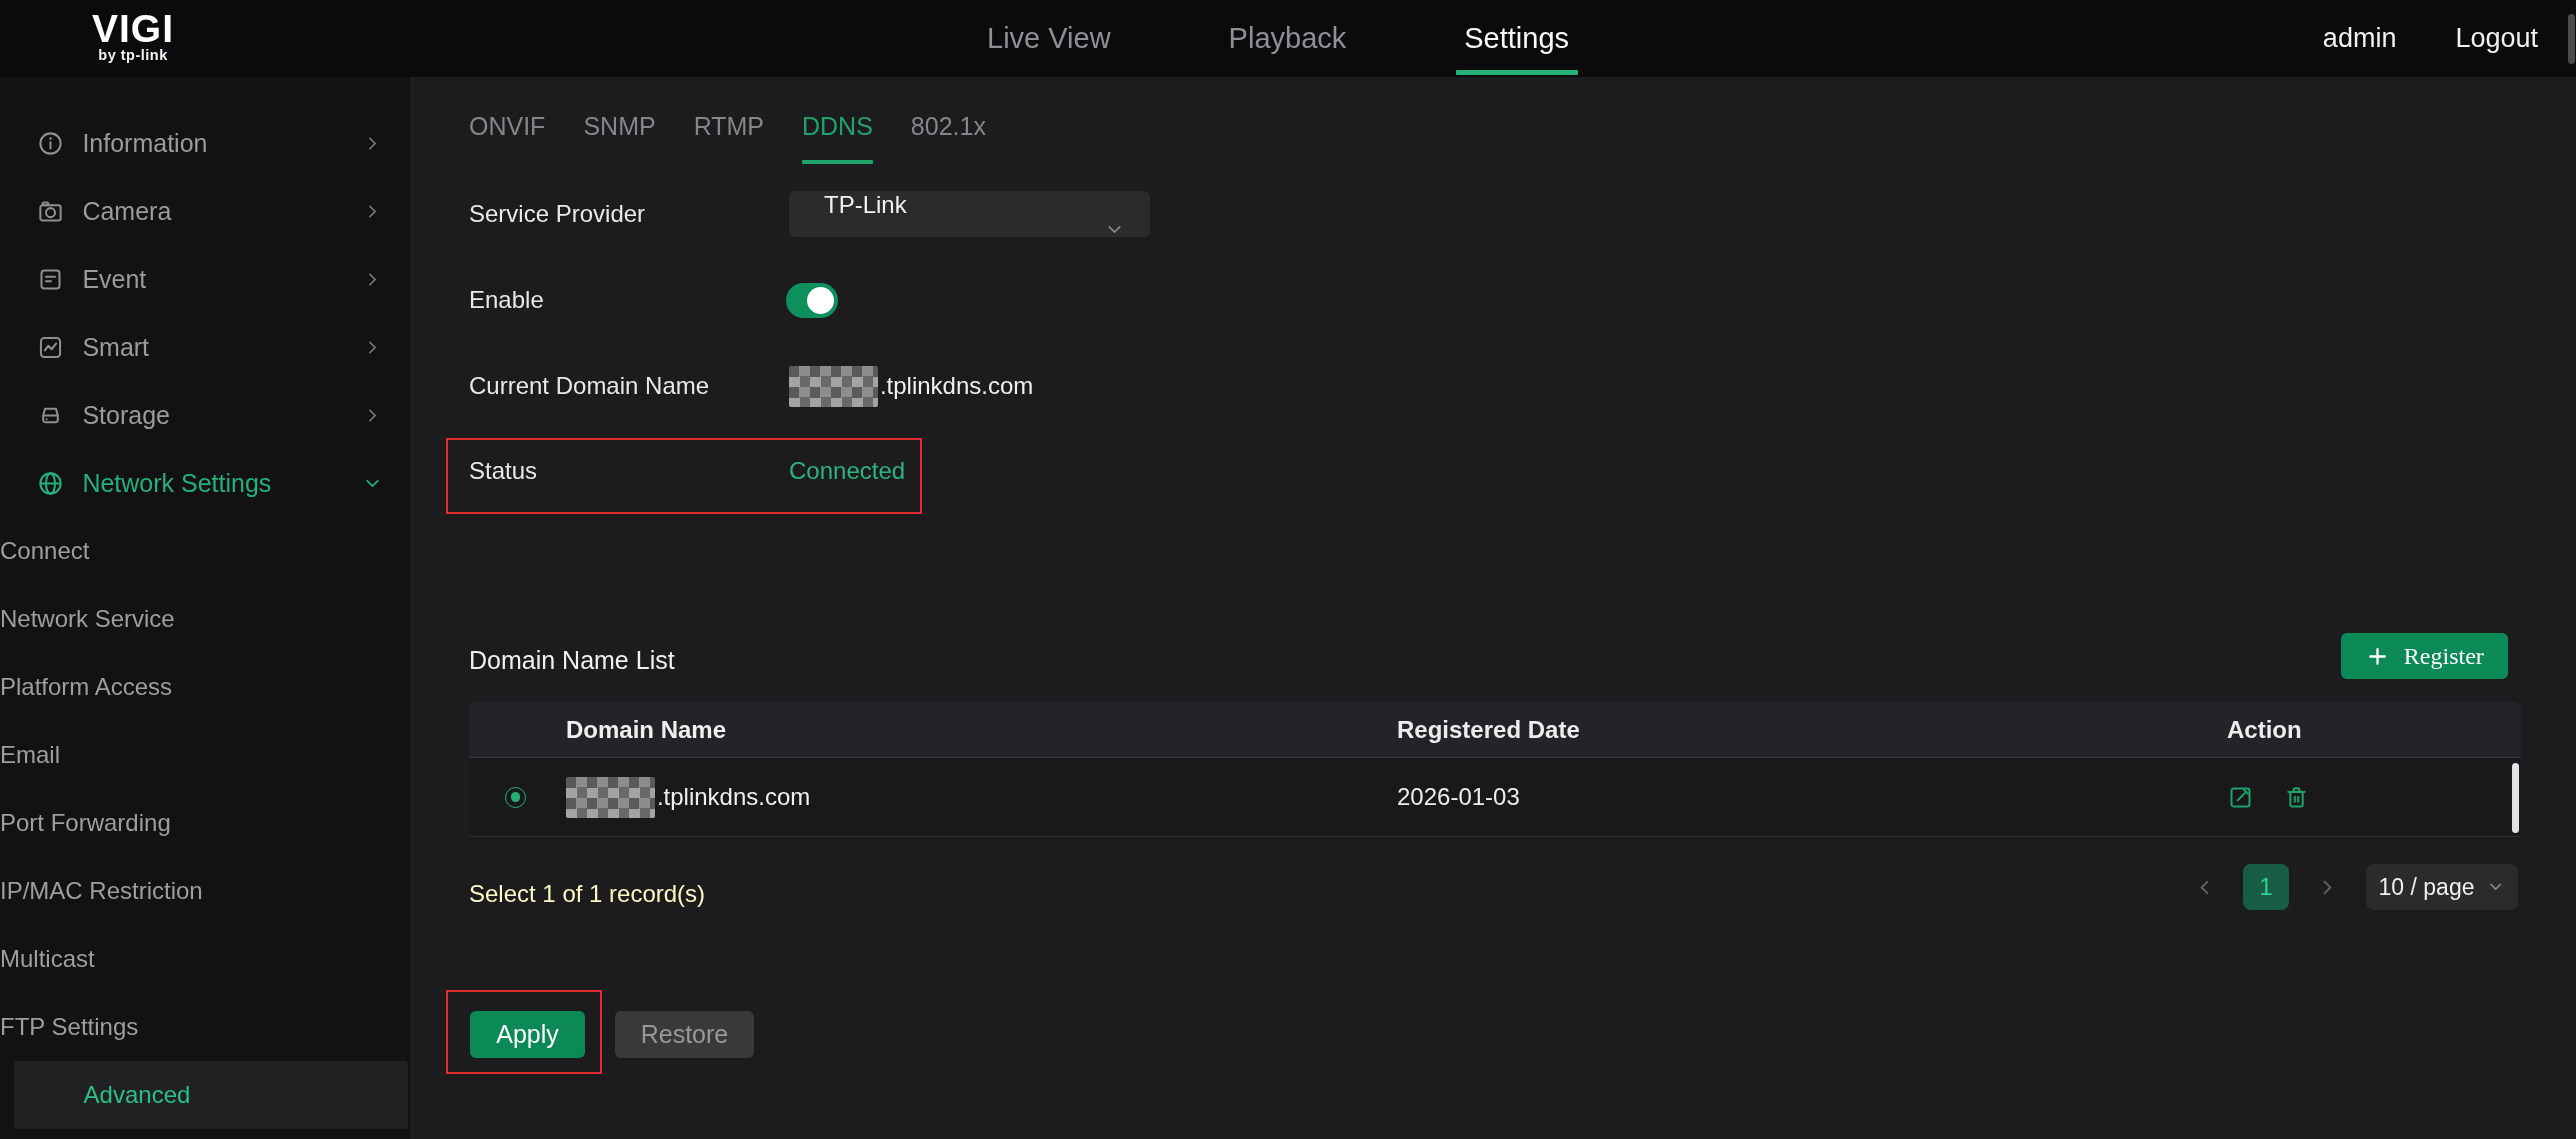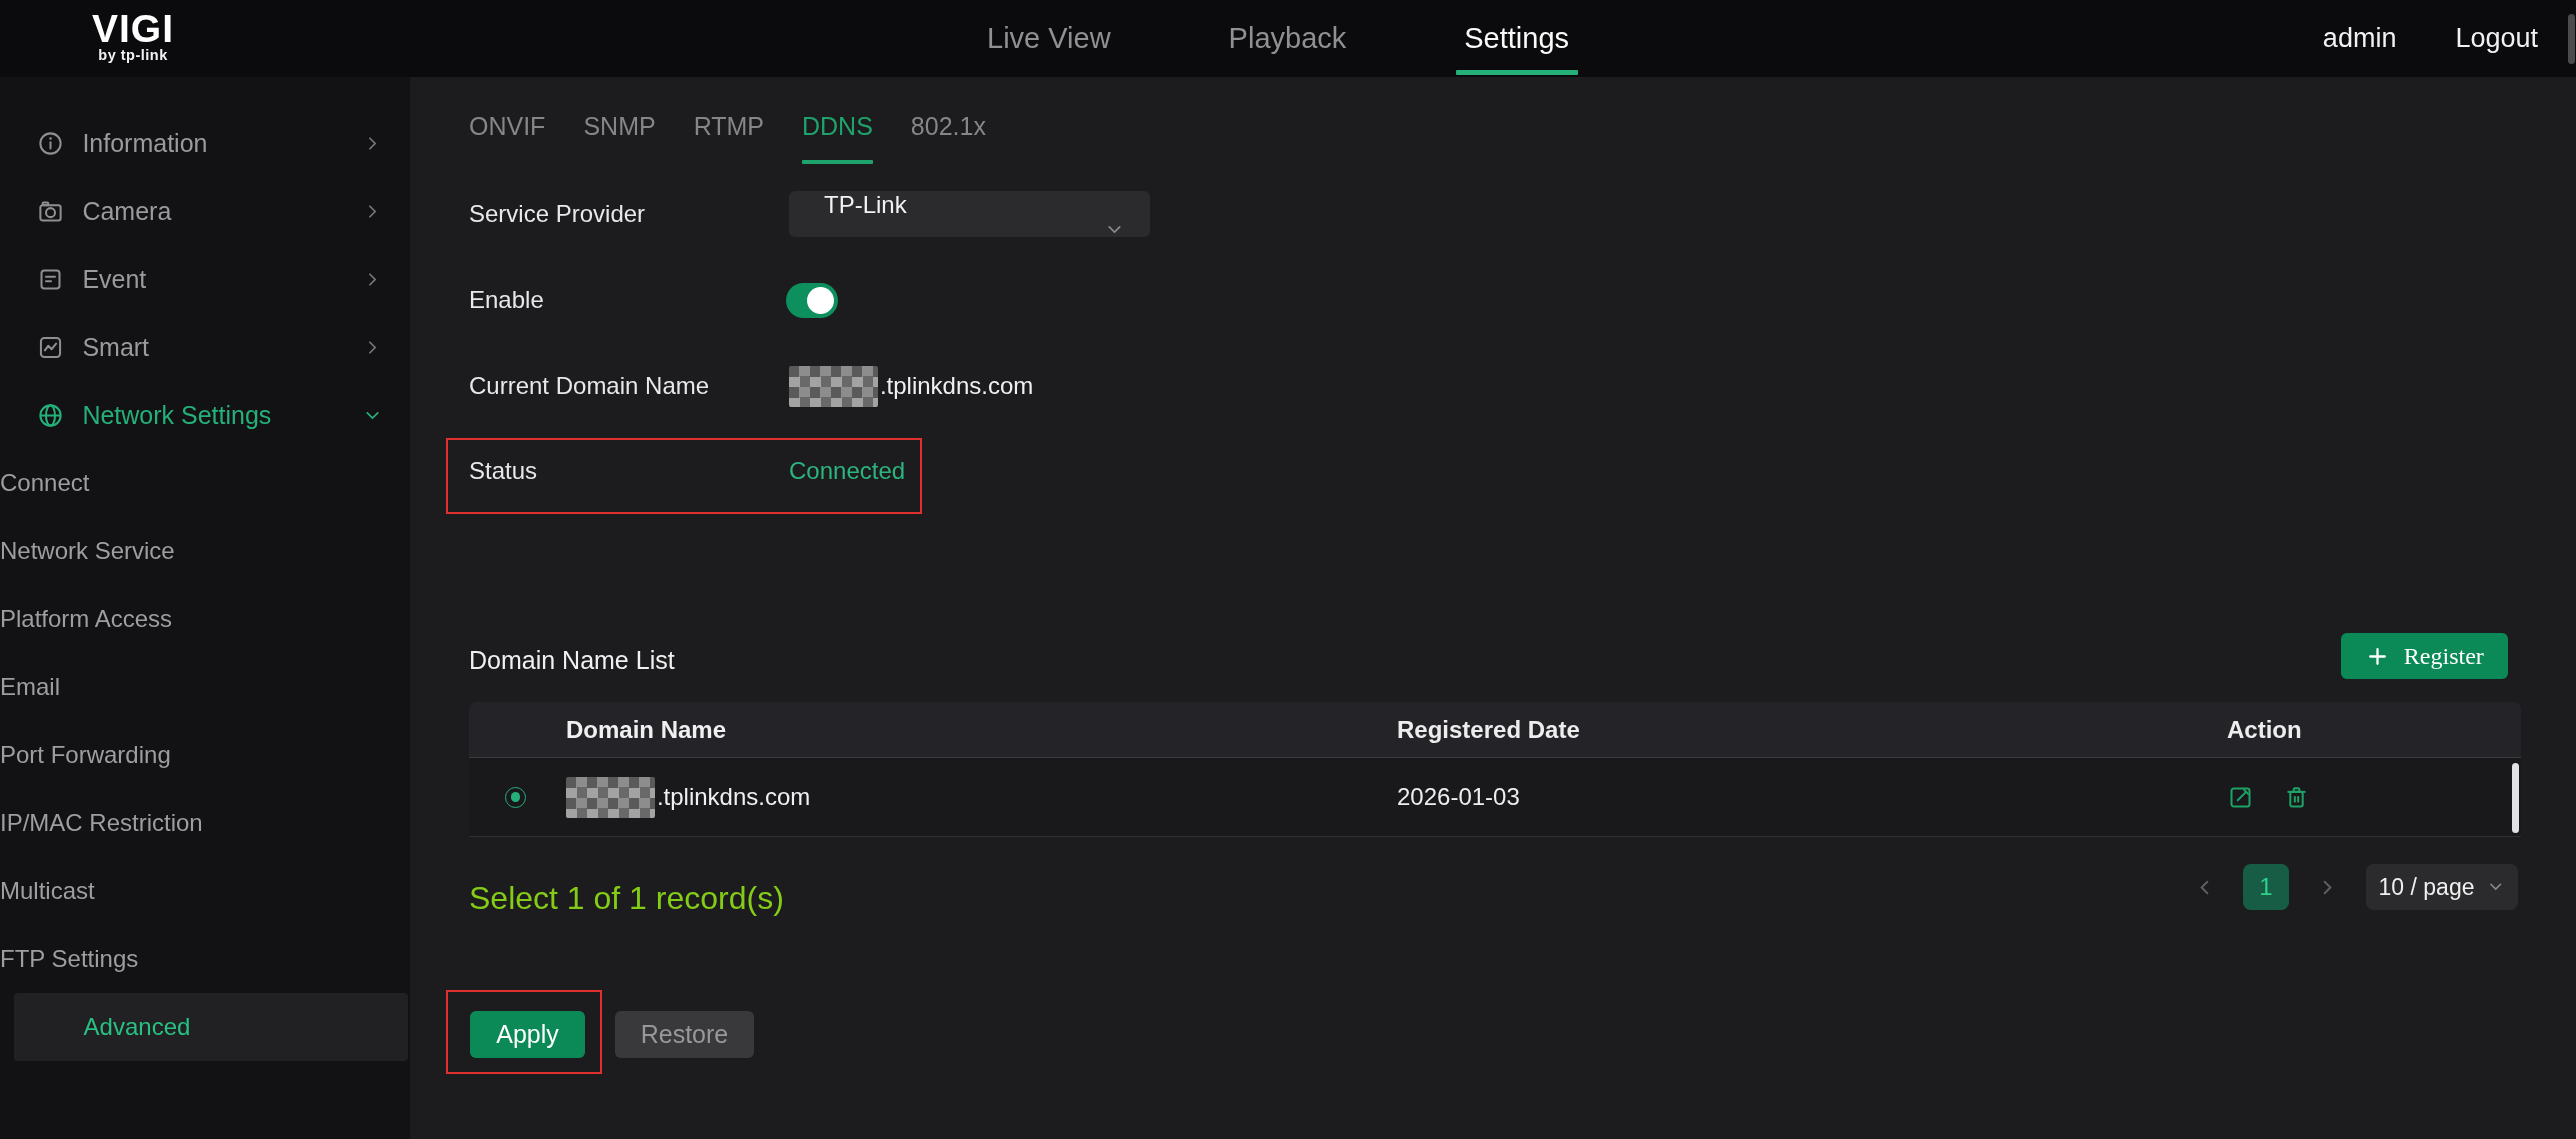--- a/index.html
+++ b/index.html
@@ -70,21 +70,21 @@
   .trow{ height:79px; display:flex; align-items:center; background:#19191b; border-bottom:1px solid #303034; position:relative; }
   .cell-radio{ width:97px; padding-left:36px; flex:none; display:flex; align-items:center; }
   .cell-domain{ width:831px; flex:none; display:flex; align-items:center; gap:1.9px; font-size:24px; color:#f0f0f1; }
   .cell-date{ width:830px; flex:none; font-size:24px; color:#ededee; }
   .cell-action{ flex:1; display:flex; align-items:center; gap:29px; color:#1da268; }
   .cell-action .a-icon{ width:27px; height:27px; cursor:pointer; }
   .radio{ width:21px; height:21px; border:1.9px solid #25b07a; border-radius:50%; display:flex; align-items:center; justify-content:center; cursor:pointer; }
   .radio .dot{ width:9.7px; height:9.7px; border-radius:50%; background:#25b07a; }
   .tbody-scrollbar{ position:absolute; right:1.9px; top:4.8px; width:6.8px; height:70px; background:#e2e2e3; border-radius:3.9px; cursor:pointer; }
 
-  .summary{ position:absolute; left:59px; top:803px; font-size:32px; color:#84cc16; }
+  .summary{ position:absolute; left:59px; top:803px; font-size:24px; color:#fef9c3; }
   .pagination{ position:absolute; left:1783px; top:787px; height:46px; display:flex; align-items:center; gap:27px; }
   .pg-chev{ width:23px; height:23px; color:#5f5f63; cursor:pointer; }
   .page-box{ width:46px; height:46px; background:#175c44; border-radius:7.7px; display:flex; align-items:center; justify-content:center;
     color:#2fd18c; font-size:24px; cursor:pointer; }
   .size-select{ width:152px; height:46px; background:#2b2b2d; border-radius:7.7px; display:flex; align-items:center; justify-content:center;
     gap:11.6px; font-size:23px; color:#f0f0f0; cursor:pointer; }
   .size-select .sel-chev{ width:19.4px; height:19.4px; color:#8a8a8d; }
 
   .btn{ position:absolute; top:934px; height:47px; border-radius:5.8px; display:flex; align-items:center; justify-content:center;
     font-size:25px; cursor:pointer; }
@@ -172,20 +172,35 @@
             </svg>
         </span>
         <span class="s-label">Smart</span>
         <span class="s-chev">
           <svg viewBox="0 0 24 24" width="21" height="21" fill="none" stroke="currentColor" stroke-width="2" stroke-linecap="round">
               <path d="M9 6l6 6-6 6"></path>
             </svg>
         </span>
       </div>
 
+      <div class="side-item">
+        <span class="s-icon">
+          <svg viewBox="0 0 24 24" width="27" height="27" fill="none" stroke="currentColor" stroke-width="1.8">
+              <path d="M5.5 12L7.2 6h9.6l1.7 6v4a2 2 0 0 1-2 2H7.5a2 2 0 0 1-2-2z"></path>
+              <line x1="5.5" y1="12" x2="18.5" y2="12"></line>
+              <circle cx="8.6" cy="15.4" r="0.9" fill="currentColor" stroke="none"></circle>
+            </svg>
+        </span>
+        <span class="s-label">Storage</span>
+        <span class="s-chev">
+          <svg viewBox="0 0 24 24" width="21" height="21" fill="none" stroke="currentColor" stroke-width="2" stroke-linecap="round">
+              <path d="M9 6l6 6-6 6"></path>
+            </svg>
+        </span>
+      </div>
 
       <div class="side-item active-group">
         <span class="s-icon">
           <svg viewBox="0 0 24 24" width="27" height="27" fill="none" stroke="currentColor" stroke-width="1.8">
               <circle cx="12" cy="12" r="9"></circle>
               <ellipse cx="12" cy="12" rx="4" ry="9"></ellipse>
               <line x1="3" y1="12" x2="21" y2="12"></line>
             </svg>
         </span>
         <span class="s-label">Network Settings</span>

